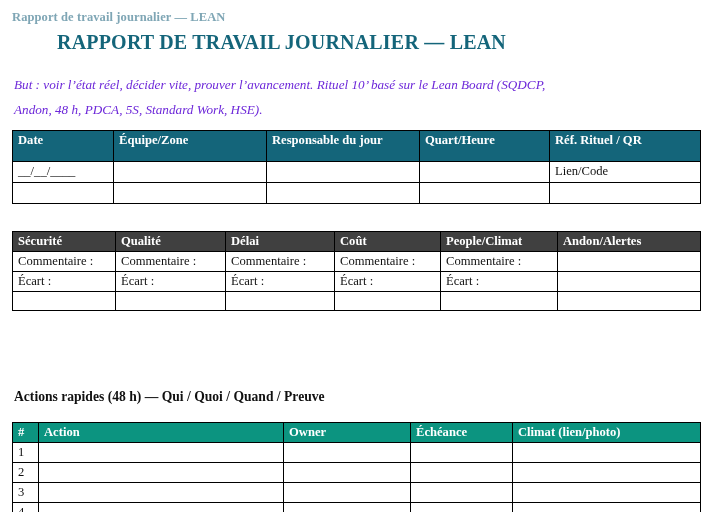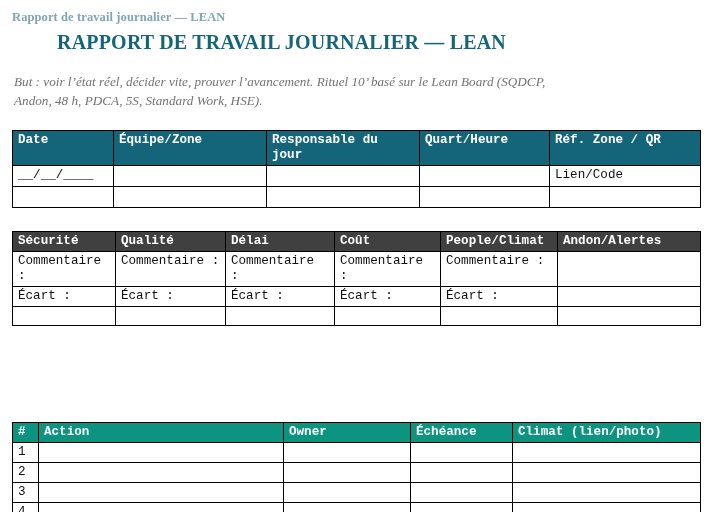--- a/index.html
+++ b/index.html
@@ -44,30 +44,30 @@
     letter-spacing: 0.2px;
   }
   .intro {
     position: absolute;
     left: 14px;
     right: 16px;
     top: 72px;
     font-family: "Liberation Serif", "DejaVu Serif", serif;
     font-style: italic;
     font-size: 13.2px;
-    line-height: 19px;
-    color: #737373;
+    line-height: 25px;
+    color: #6d28d9;
     text-align: left;
   }
 
   table.doc-table {
     position: absolute;
     border-collapse: collapse;
     table-layout: fixed;
-    font-family: Liberation Mono, monospace;
+    font-family: Liberation Serif, serif;
     padding-left: 10px;
   }
   table.doc-table td, table.doc-table th {
     border: 1px solid #000000;
     padding: 2px 5px;
     font-size: 12.6px;
     line-height: 15px;
     vertical-align: top;
     color: #111111;
     background: #ffffff;
@@ -159,21 +159,21 @@
       <col style="width:153px">
       <col style="width:130px">
       <col style="width:151px">
     </colgroup>
     <thead>
       <tr>
         <th>Date</th>
         <th>Équipe/Zone</th>
         <th>Responsable du jour</th>
         <th>Quart/Heure</th>
-        <th>Réf. Zone / QR</th>
+        <th>Réf. Rituel / QR</th>
       </tr>
     </thead>
     <tbody>
       <tr>
         <td class="date-blank">__/__/____</td>
         <td></td>
         <td></td>
         <td></td>
         <td>Lien/Code</td>
       </tr>
@@ -227,20 +227,21 @@
         <td></td>
         <td></td>
         <td></td>
         <td></td>
         <td></td>
         <td></td>
       </tr>
     </tbody>
   </table>
 
+  <div class="section-heading">Actions rapides (48 h) — Qui / Quoi / Quand / Preuve</div>
 
   <table class="doc-table" id="table-actions">
     <colgroup>
       <col style="width:26px">
       <col style="width:245px">
       <col style="width:127px">
       <col style="width:102px">
       <col style="width:188px">
     </colgroup>
     <thead>

